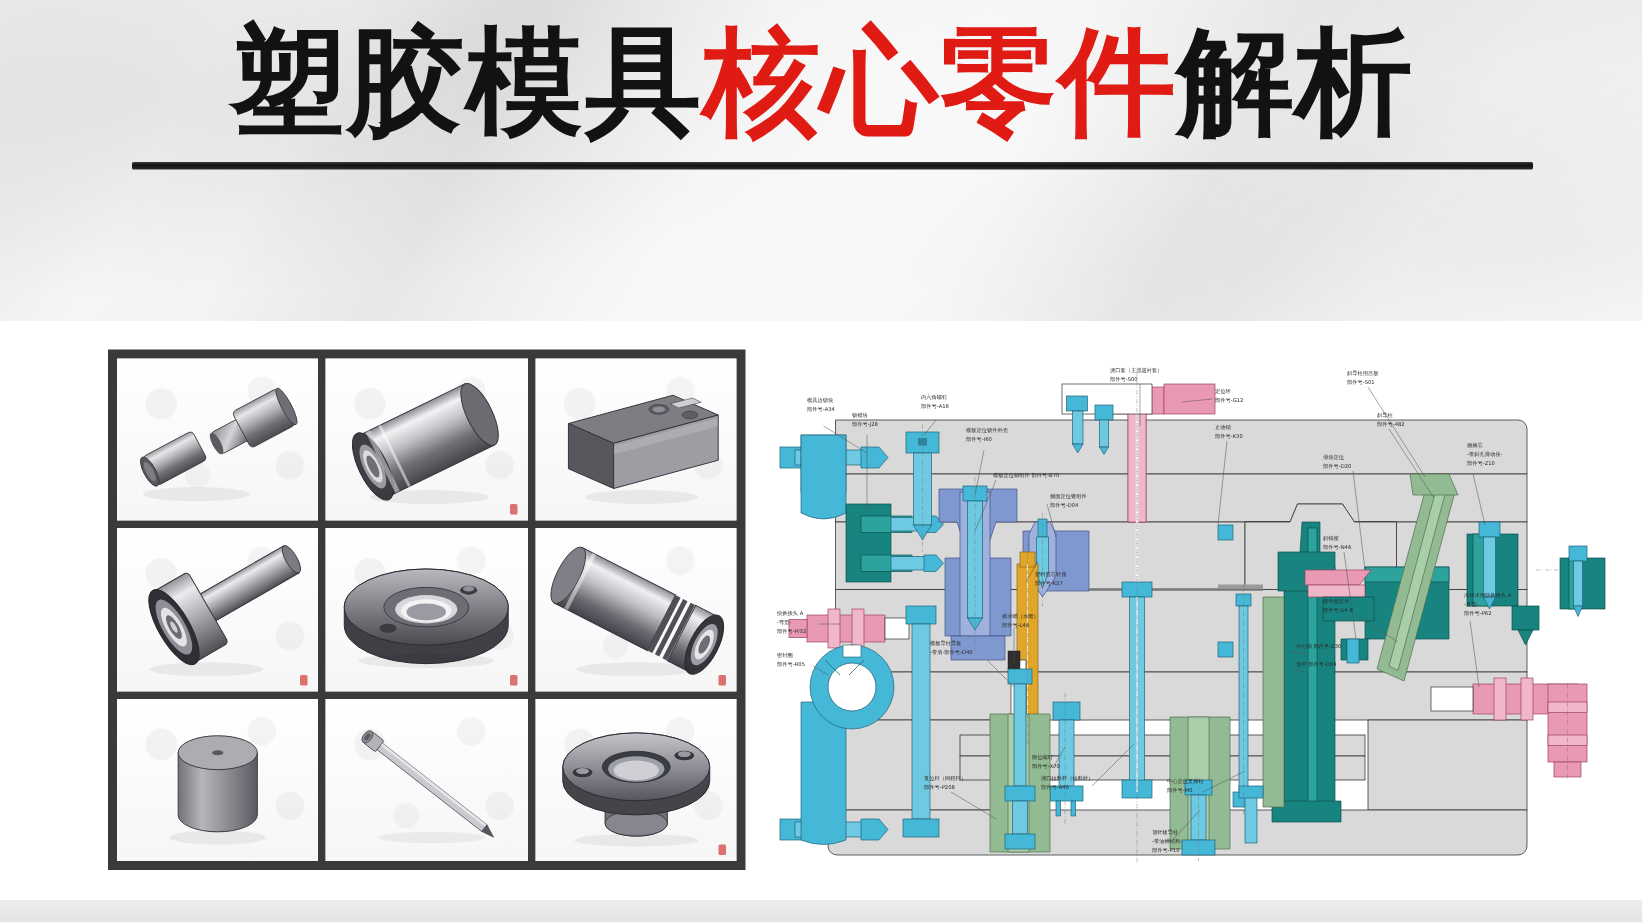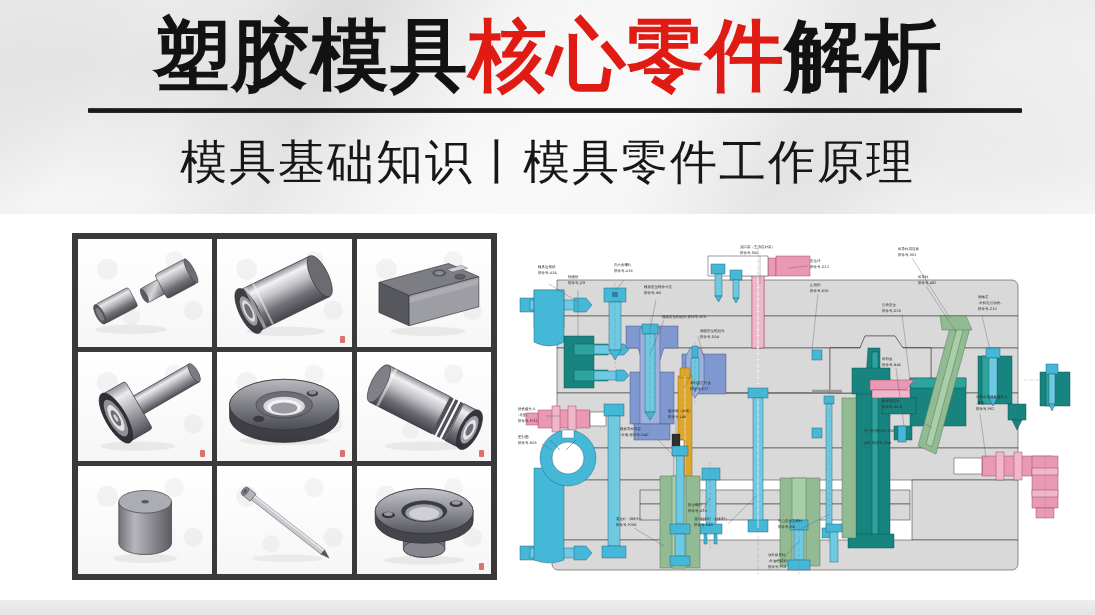--- a/index.html
+++ b/index.html
@@ -92,21 +92,20 @@
   .cl{stroke:#777;stroke-width:.3;fill:none;stroke-dasharray:3 1.2 .6 1.2;}
 </style>
 </head>
 <body>
 
 <div id="root">
 
   <div class="banner">
     <div class="main-title"><span>塑胶模具</span><span class="hl">核心零件</span><span>解析</span></div>
     <div class="rule"></div>
-    <div class="subtitle">模具基础知识丨模具零件工作原理</div>
   </div>
 
   <div class="parts-grid">
 
     <div class="part-cell">
       <div class="wm"></div>
       <svg viewBox="0 0 140 115">
         <defs>
           <linearGradient id="st1" x1="0" y1="0" x2="0" y2="1">
             <stop offset="0" stop-color="#9b9ba0"></stop>

